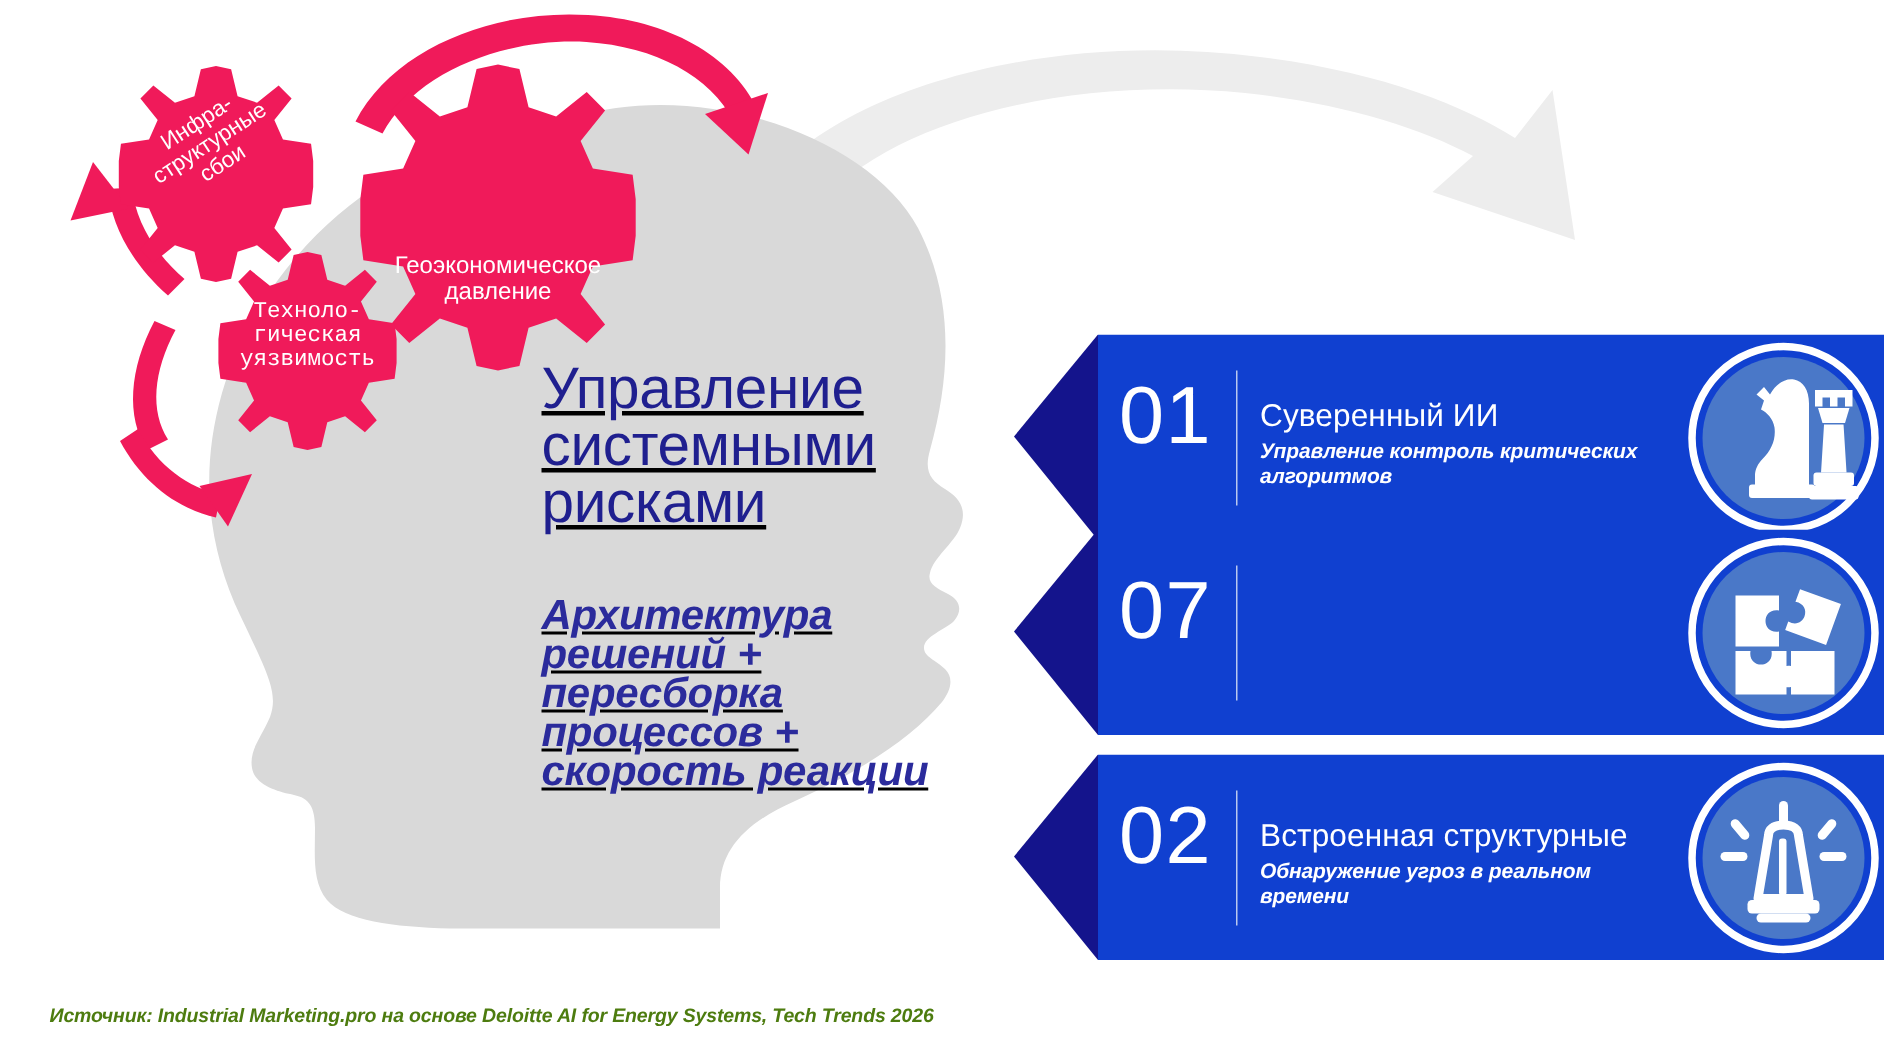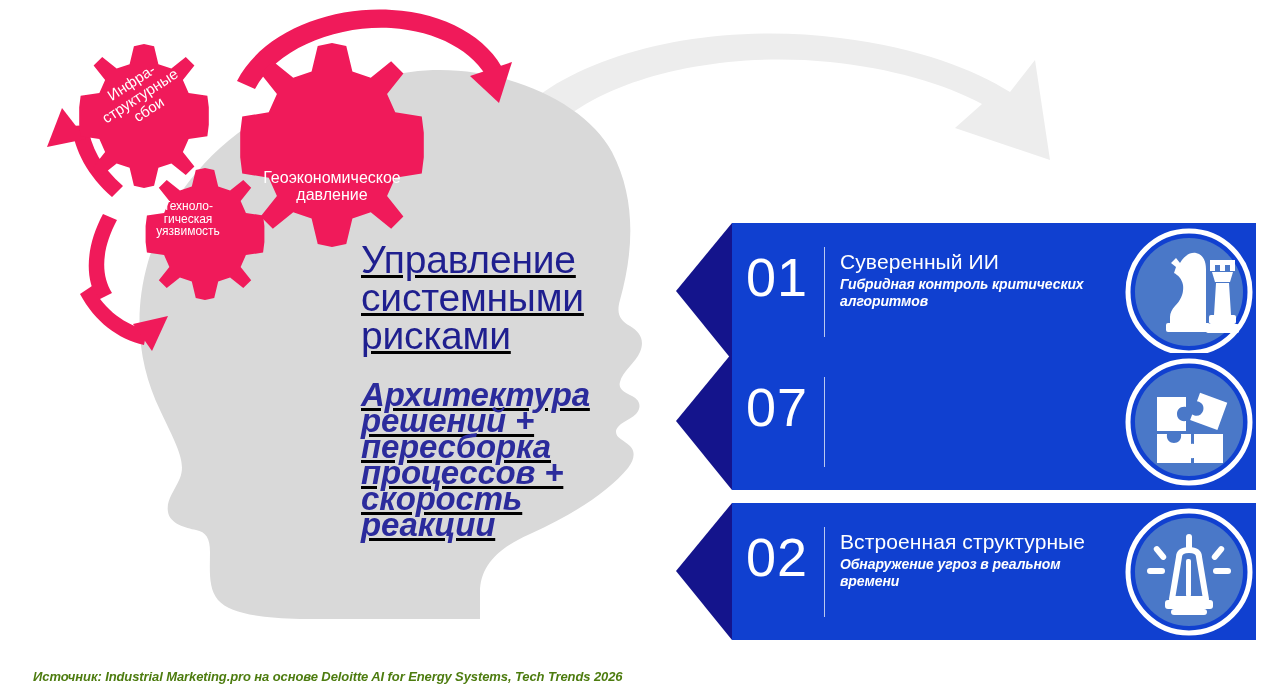--- a/index.html
+++ b/index.html
@@ -22,62 +22,62 @@
     position:absolute;left:361px;top:241px;width:275px;
     pointer-events:none;
     text-decoration:underline;
   }
   #headline-title{
     font-size:39px;line-height:38px;
     color:#1f1f8f;letter-spacing:-0.2px;
     font-weight:400;white-space:pre-line;
   }
   #headline-sub{
-    margin-top:27px;
-    font-size:33px;line-height:26px;
+    margin-top:42px;
+    font-size:28px;line-height:26px;
     color:#2b2b9c;font-style:italic;font-weight:700;
     letter-spacing:-0.2px;white-space:pre-line;
   }
 
   
   .gear-label{
     position:absolute;color:#ffffff;text-align:center;
     font-weight:400;line-height:1.06;white-space:pre-line;
     pointer-events:none;
   }
   #gear-label-0{
     left:78px;top:72px;width:124px;font-size:15px;
     transform:rotate(-33deg);transform-origin:50% 50%;
   }
   #gear-label-1{
     left:236px;top:126px;width:192px;font-size:16px;margin-top:44px;
   }
   #gear-label-2{
-    left:128px;top:200px;width:120px;font-size:12px;
+    left:145px;top:200px;width:120px;font-size:15px;font-family:Liberation Mono, monospace;
   }
 
   
   .panel{
     position:absolute;left:676px;width:580px;height:137px;
   }
   #panel-0{top:203px;margin-top:20px;}
   #panel-1{top:353px;}
   #panel-2{top:503px;}
 
   .panel-shape{position:absolute;left:0;top:0;width:580px;height:137px;}
   .panel-num{
     position:absolute;left:70px;top:27px;width:84px;
     font-size:54px;line-height:54px;color:#ffffff;
     font-weight:300;letter-spacing:1px;text-align:left;
   }
   .panel-rule{
     position:absolute;left:148px;top:24px;width:1px;height:90px;
     background:#b9c8ef;
   }
-  .panel-text{position:absolute;left:164px;top:26px;width:326px;}
+  .panel-text{position:absolute;left:164px;top:42px;width:326px;}
   .panel-title{
     font-size:21px;line-height:25px;color:#ffffff;
     font-weight:400;letter-spacing:0.1px;white-space:nowrap;
   }
   .panel-desc{
     margin-top:2px;
     font-size:14px;line-height:17px;color:#ffffff;
     font-style:italic;font-weight:700;letter-spacing:-0.1px;
     white-space:pre-line;
   }
@@ -225,21 +225,21 @@
 
   <div class="panel" id="panel-0">
     <svg class="panel-shape" viewBox="0 0 580 137">
       <path d="M56 0 L0 68 L56 137 Z" fill="#14148c"></path>
       <rect x="56" y="0" width="524" height="137" fill="#1040d0"></rect>
     </svg>
     <div class="panel-num">01</div>
     <div class="panel-rule"></div>
     <div class="panel-text">
       <div class="panel-title">Суверенный ИИ</div>
-      <div class="panel-desc">Гибридная контроль критических
+      <div class="panel-desc">Управление контроль критических
 алгоритмов</div>
     </div>
     <svg class="panel-icon" viewBox="0 0 130 130">
       <circle cx="65" cy="65" r="61" fill="none" stroke="#ffffff" stroke-width="5"></circle>
       <circle cx="65" cy="65" r="54" fill="#4a78c8"></circle>
 
       <path d="M46 97 L46 90 C46 86 48 82 51 79 C57 73 60 66 59 58
                C58 52 54 48 50 46 L52 40 L47 36 L52 31 L56 36
                C60 29 66 25 72 26 C78 27 82 33 82 42
                L82 90 L82 97 Z

